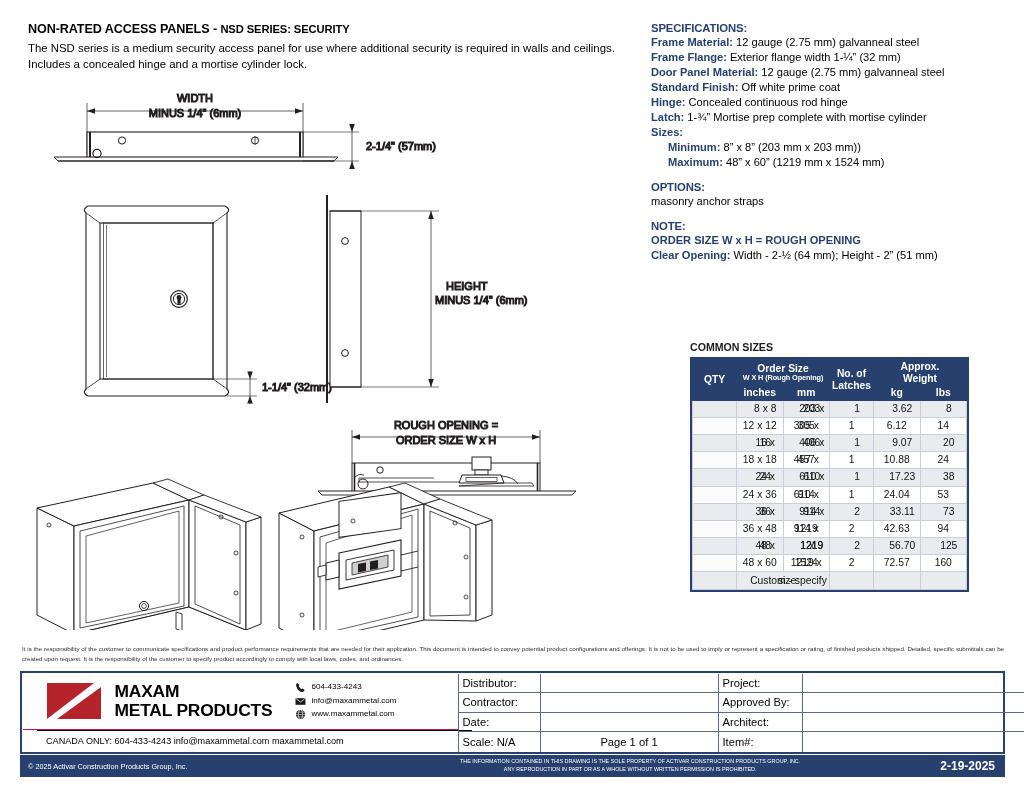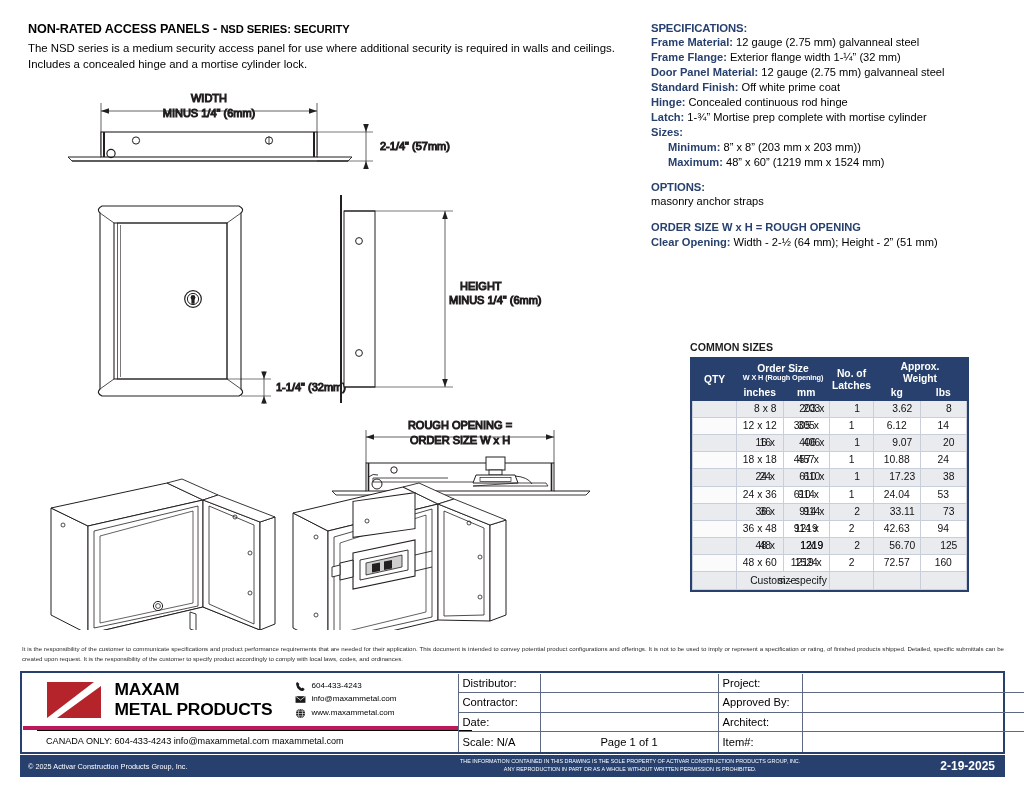--- a/index.html
+++ b/index.html
@@ -15,21 +15,21 @@
   
   .left-col { position: absolute; left: 28px; top: 22px; width: 610px; }
   .doc-title {
     font-size: 12.6px; font-weight: bold; letter-spacing: -0.1px;
     margin-bottom: 5px;
   }
   .doc-title .sub { font-size: 11.2px; }
   .doc-desc { font-size: 11.4px; line-height: 1.38; }
 
   
-  .drawings { position: absolute; left: 28px; top: 85px; width: 614px; height: 545px; }
+  .drawings { position: absolute; left: 14px; top: 85px; width: 614px; height: 545px; }
   .drawings svg { display: block; }
 
   
   .right-col { position: absolute; left: 651px; top: 22px; width: 355px; }
   .spec-head {
     font-size: 11.3px; font-weight: bold; color: #27406e;
     margin-bottom: 1px; letter-spacing: -0.1px;
   }
   .spec-line { font-size: 11.1px; line-height: 1.355; color: #000; }
   .spec-line b { color: #27406e; }
@@ -66,21 +66,21 @@
     position: absolute; left: 22px; top: 644px; width: 982px;
     font-size: 6.15px; line-height: 1.62; color: #2b2b2b; text-align: justify;
   }
 
   
   .footer { position: absolute; left: 20px; top: 671px; width: 985px; height: 83px; }
   .footer-border { position: absolute; inset: 0; border: 2.5px solid #27406e; }
 
   .brandbox {
     position: absolute; left: 2.5px; top: 2.5px; width: 435px; height: 56px;
-    display: flex; align-items: center; border-bottom: 4px solid #be185d;
+    display: flex; align-items: center; border-bottom: 1px solid #be185d;
   }
   .logo-mark { width: 58px; height: 40px; margin-left: 22px; flex: 0 0 auto; }
   .brand-name {
     margin-left: 12px; font-size: 17.4px; font-weight: bold; line-height: 1.12;
     letter-spacing: -0.2px;
   }
   .contacts { margin-left: 22px; font-size: 8.1px; line-height: 1.1; }
   .contact-row { display: flex; align-items: center; height: 13.5px; }
   .contact-row .ci { width: 13px; height: 11px; margin-right: 4px; flex: 0 0 auto; }
   .canada-bar {
@@ -339,20 +339,21 @@
       <b>Maximum:</b><span>  48” x 60” (1219 mm x 1524 mm)</span>
     </div>
 
     <div class="spec-gap"></div>
 
     <div class="spec-head">OPTIONS:</div>
     <div class="spec-line">masonry anchor straps</div>
 
     <div class="spec-gap"></div>
 
+    <div class="spec-head">NOTE:</div>
     <div class="note-line">ORDER SIZE W x H = ROUGH OPENING</div>
     <div class="spec-line">
       <b>Clear Opening:</b><span> Width - 2-½ (64 mm);  Height - 2” (51 mm)</span>
     </div>
   </div>
 
   <div class="sizes-wrap">
     <div class="sizes-title">COMMON SIZES</div>
     <div class="tbl-outer">
       <table class="sizes">

